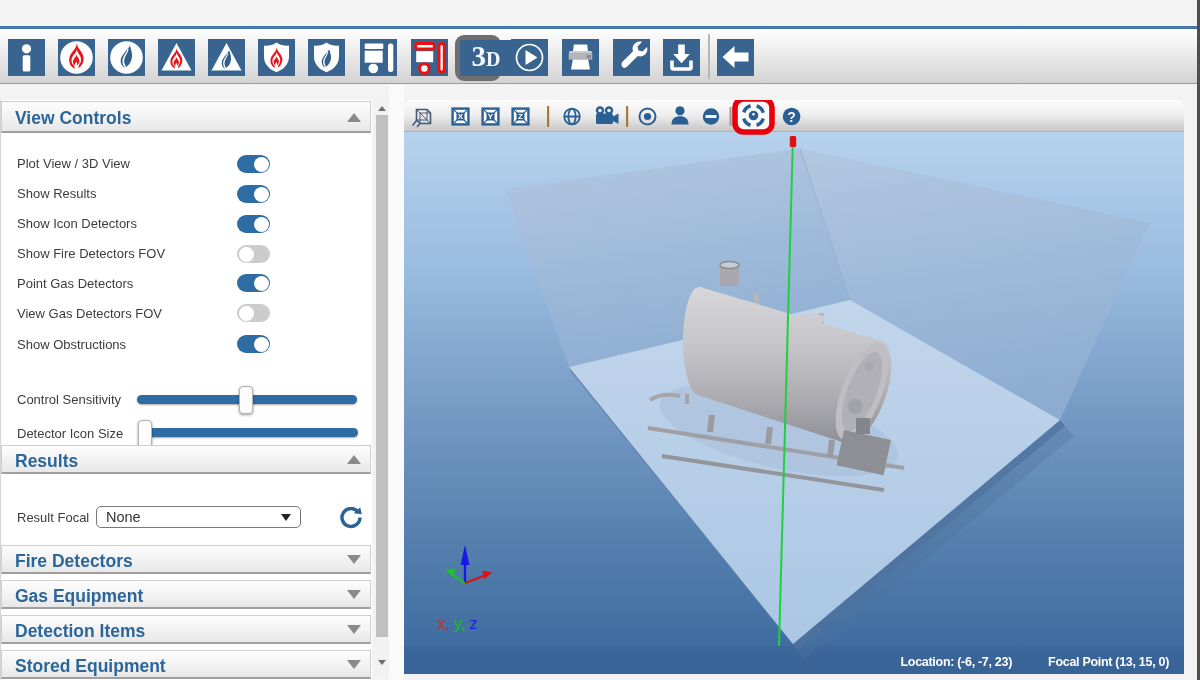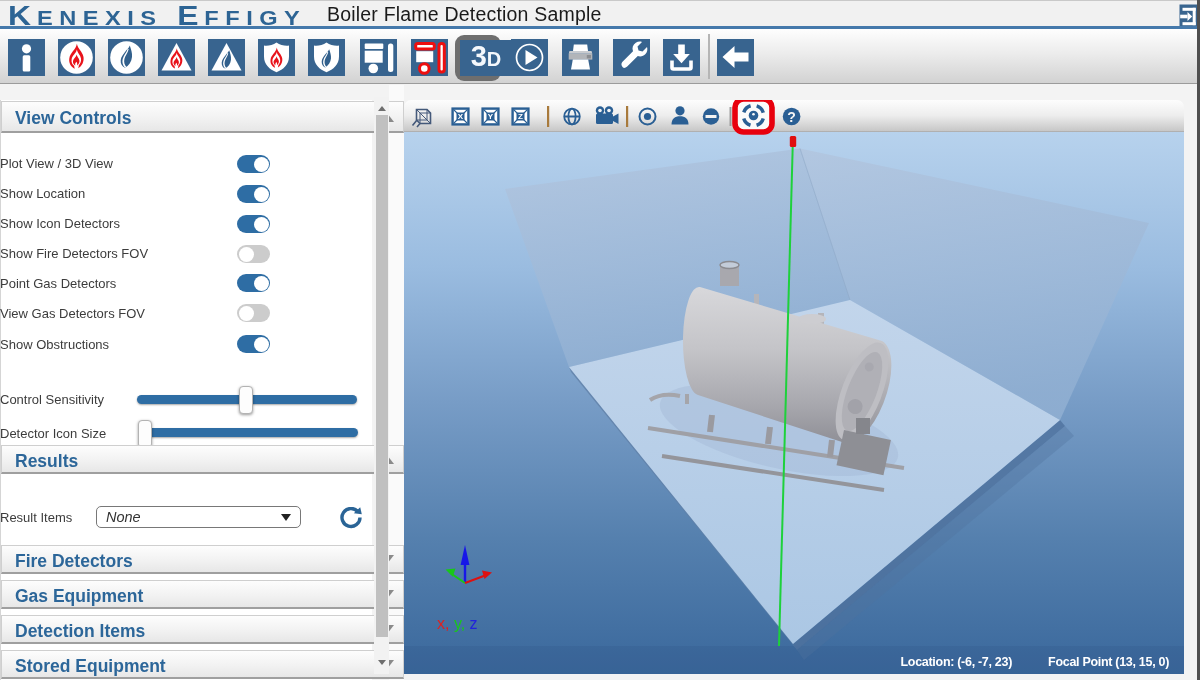--- a/index.html
+++ b/index.html
@@ -11,69 +11,57 @@
 #logo { position:absolute; left:8px; top:0px; height:25px; color:#2d6494; font-weight:bold; white-space:nowrap; transform:scaleX(1.18); transform-origin:0 0; }
 #logo .big { font-size:27px; letter-spacing:5px; }
 #logo .sml { font-size:20px; letter-spacing:5.5px; }
 #apptitle { position:absolute; left:327px; top:2px; font-size:19.5px; letter-spacing:0.2px; color:#1a1a1a; }
 #exiticon { position:absolute; left:1179px; top:3px; }
 
 #toolbar { position:absolute; left:0; top:29px; width:1197px; height:55px; background:linear-gradient(180deg,#fefefe 0%,#ececec 45%,#d2d2d2 100%); border-bottom:1px solid #9b9b9b; }
 #tb-icons { position:absolute; left:0; top:29px; width:1197px; height:55px; }
 .tbtn { position:absolute; top:10px; width:37px; height:37px; }
 #btn3d { position:absolute; left:455px; top:6px; width:46px; height:46px; background:#6e6e6e; border-radius:9px; padding:5px; }
-#btn3d .inner { width:52px; height:36px; background:#38648f; color:#f4f8fc; text-align:center; font-family:Liberation Sans, sans-serif; font-weight:bold; line-height:33px; }
+#btn3d .inner { width:52px; height:36px; background:#38648f; color:#f4f8fc; text-align:center; font-family:Liberation Serif, serif; font-weight:bold; line-height:33px; }
 #btn3d .inner .n3 { font-size:29px; }
 #btn3d .inner .nd { font-size:20px; }
 .tsep { position:absolute; top:5px; width:2px; height:45px; background:#b5b5b5; }
 
 #leftpanel { position:absolute; left:0; top:100px; width:372px; height:580px; background:#ffffff; border-left:1px solid #d5d5d5; }
 #gapcol { position:absolute; left:389px; top:85px; width:15px; height:595px; background:#fafafa; }
-.acchead { position:absolute; left:1px; width:403px; height:29px; background:linear-gradient(180deg,#fdfdfd 0%,#f2f2f2 55%,#e7e7e7 100%); border:1px solid #cfcfcf; border-bottom:2px solid #9f9f9f; }
+.acchead { position:absolute; left:1px; width:370px; height:29px; background:linear-gradient(180deg,#fdfdfd 0%,#f2f2f2 55%,#e7e7e7 100%); border:1px solid #cfcfcf; border-bottom:2px solid #9f9f9f; }
 .acchead .ttl { position:absolute; left:13px; top:5px; font-size:17.5px; font-weight:bold; color:#2c6699; }
 .acchead .arr { position:absolute; right:9px; top:9px; width:0; height:0; }
 .arrup { border-left:7px solid transparent; border-right:7px solid transparent; border-bottom:9px solid #8a8a8a; }
 .arrdn { border-left:7px solid transparent; border-right:7px solid transparent; border-top:9px solid #8a8a8a; }
-.rowlab { position:absolute; left:0; font-size:13px; color:#3c3c3c; }
+.rowlab { position:absolute; left:17px; font-size:13px; color:#3c3c3c; }
 .toggle { position:absolute; left:237px; width:33px; height:18px; border-radius:9px; }
 .tgon { background:#2e6da4; }
 .tgon .knob { position:absolute; right:1.5px; top:1.5px; width:15px; height:15px; border-radius:50%; background:#fff; }
 .tgoff { background:#cccccc; }
 .tgoff .knob { position:absolute; left:1.5px; top:1.5px; width:15px; height:15px; border-radius:50%; background:#fff; }
 .strack { position:absolute; left:137px; width:220px; height:9px; border-radius:4.5px; background:#2e6da4; box-shadow:0 1px 2px rgba(0,0,0,0.35); }
 .sthumb { position:absolute; width:14px; height:28px; background:#fdfdfd; border:1px solid #b3b3b3; border-radius:4px; box-shadow:0 1px 3px rgba(0,0,0,0.4); }
 #rselect { position:absolute; left:96px; top:506px; width:205px; height:22px; background:#fff; border:1.5px solid #787878; border-radius:5px; font-size:14.5px; color:#333; }
-#rselect .val { position:absolute; left:9px; top:2px;font-style:italic; }
+#rselect .val { position:absolute; left:9px; top:2px; }
 #rselect .car { position:absolute; right:9px; top:6.5px; width:0; height:0; border-left:5.5px solid transparent; border-right:5.5px solid transparent; border-top:7.5px solid #222; }
 
 #sbar { position:absolute; left:374px; top:97px; width:15px; height:577px; background:#f2f2f2; }
 #sbar .thumb { position:absolute; left:1.5px; top:18px; width:12px; height:522px; background:#c0c0c0; }
 .sarr { position:absolute; left:3px; width:0; height:0; }
 
 #view3d { position:absolute; left:404px; top:100px; width:780px; height:574px; border-radius:7px 7px 0 0; overflow:hidden; }
 #vtoolbar { position:absolute; left:0; top:0; width:780px; height:32px; background:linear-gradient(180deg,#fdfdfd 0%,#ededed 50%,#c7c7c7 100%); border-bottom:1px solid #b0b0b0; }
 #scene { position:absolute; left:0; top:32px; width:780px; height:542px; }
 #rightedge { position:absolute; left:1197px; top:0; width:3px; height:680px; background:#4f4f4f; }
 </style>
 </head>
 <body>
 <div id="page">
 
-<div id="titlebar">
-  <div id="logo"><span class="big">K</span><span class="sml">ENEXIS</span><span class="big">&nbsp;E</span><span class="sml">FFIGY</span></div>
-  <div id="apptitle">Boiler Flame Detection Sample</div>
-  <svg id="exiticon" width="20" height="25" viewBox="0 0 20 25">
-    <rect x="0.5" y="0.5" width="19" height="24" fill="#39658f"></rect>
-    <rect x="3.5" y="3.8" width="13.2" height="3" fill="#fff"></rect>
-    <rect x="13.7" y="3.8" width="3" height="17.4" fill="#fff"></rect>
-    <rect x="3.5" y="18.2" width="13.2" height="3" fill="#fff"></rect>
-    <rect x="1.2" y="10.7" width="7.3" height="3.6" fill="#fff"></rect>
-    <path d="M8.5 7.9 L13.2 12.5 L8.5 17.1 Z" fill="#fff"></path>
-  </svg>
-</div>
 <div id="titleunder"></div>
 
 <div id="toolbar"></div>
 <div id="tb-icons">
 <svg class="tbtn" style="left:8px" viewBox="0 0 37 37">
         <rect width="37" height="37" fill="#38648f"></rect>
         <circle cx="18.5" cy="9.8" r="4.6" fill="#fff"></circle>
         <rect x="14.7" y="16.2" width="7.6" height="16.3" rx="1.5" fill="#fff"></rect>
       </svg>
 <svg class="tbtn" style="left:58px" viewBox="0 0 37 37">
@@ -174,21 +162,21 @@
 <div id="gapcol"></div>
 <div id="lp-content">
 <div class="acchead" style="top:101px; height:32px">
         <span class="ttl" style="top:6px">View Controls</span>
         <span class="arr arrup" style="top:11px"></span>
       </div>
 <div class="rowlab" style="top:156px">Plot View / 3D View</div>
       <div class="toggle tgon" style="top:155px">
         <div class="knob"></div>
       </div>
-<div class="rowlab" style="top:186px">Show Location</div>
+<div class="rowlab" style="top:186px">Show Results</div>
       <div class="toggle tgon" style="top:185px">
         <div class="knob"></div>
       </div>
 <div class="rowlab" style="top:216px">Show Icon Detectors</div>
       <div class="toggle tgon" style="top:215px">
         <div class="knob"></div>
       </div>
 <div class="rowlab" style="top:246px">Show Fire Detectors FOV</div>
       <div class="toggle tgoff" style="top:245px">
         <div class="knob"></div>
@@ -208,21 +196,21 @@
 <div class="rowlab" style="top:392px">Control Sensitivity</div>
 <div class="strack" style="top:395px"></div>
       <div class="sthumb" style="left:239px; top:386px"></div>
 <div class="rowlab" style="top:426px">Detector Icon Size</div>
 <div class="strack" style="top:428px; left:140px; width:218px"></div>
       <div class="sthumb" style="left:138px; top:420px"></div>
 <div class="acchead" style="top:445px">
         <span class="ttl">Results</span>
         <span class="arr arrup"></span>
       </div>
-<div class="rowlab" style="top:510px">Result Items</div>
+<div class="rowlab" style="top:510px">Result Focal</div>
 <div id="rselect">
         <span class="val">None</span>
         <span class="car"></span>
       </div>
 <svg style="position:absolute; left:340px; top:507px" width="22" height="22" viewBox="0 0 22 22">
         <path d="M17.8 4.6 A9 9 0 1 0 20 10.5" fill="none" stroke="#2a6496" stroke-width="3.4"></path>
         <path d="M13.8 6.2 L21.8 7.2 L20.2 0.2 Z" fill="#2a6496"></path>
       </svg>
 <div class="acchead" style="top:545px">
         <span class="ttl">Fire Detectors</span>

